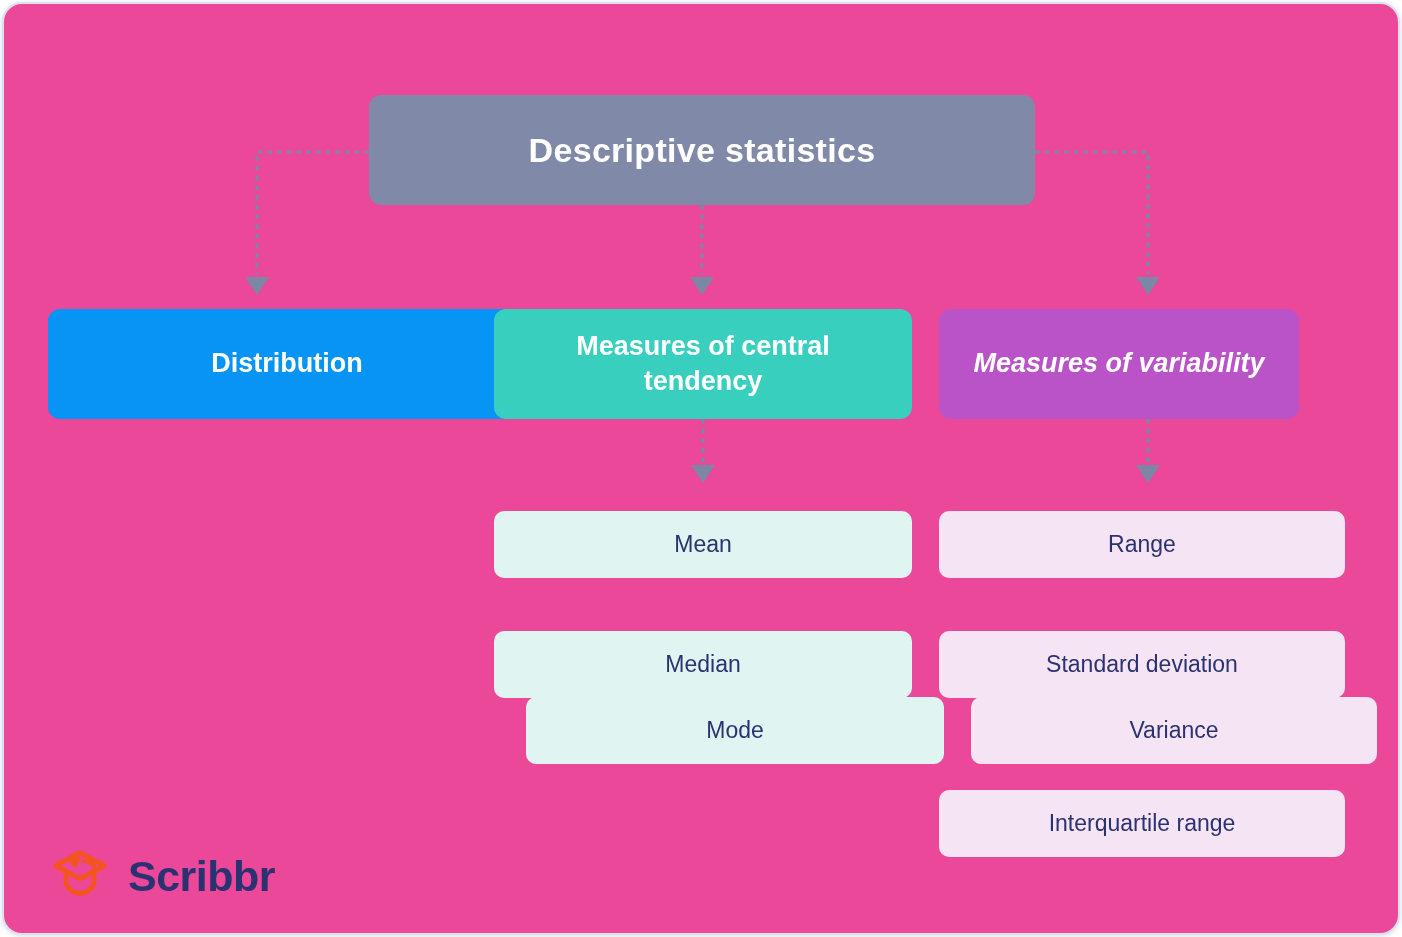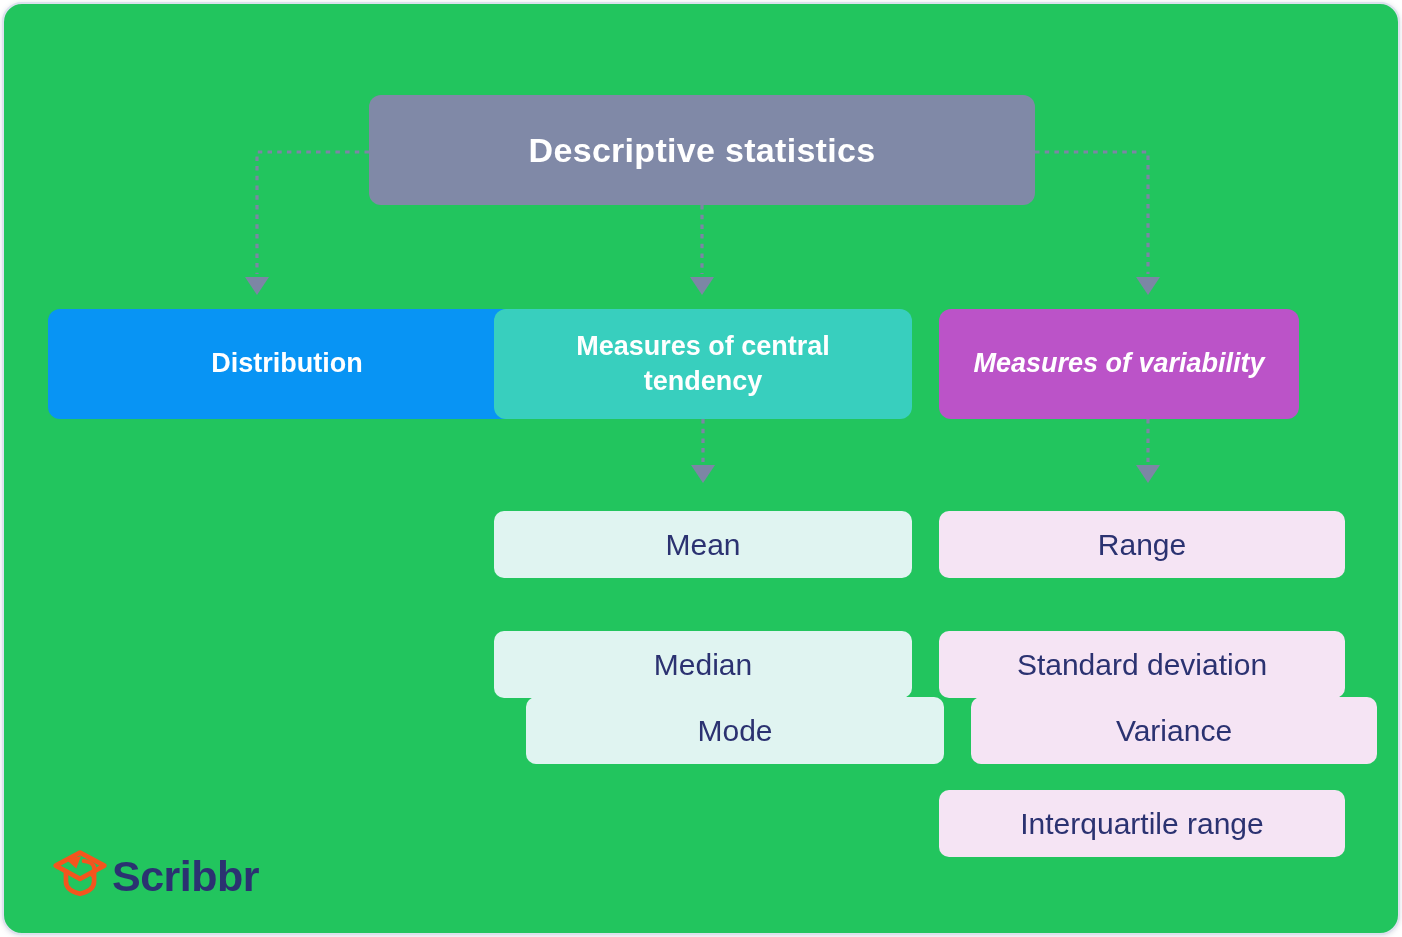--- a/index.html
+++ b/index.html
@@ -16,21 +16,21 @@
     --logo-icon:#F4551E;
     --card-border:#DCE1ED;
   }
   *{box-sizing:border-box;}
   html,body{margin:0;padding:0;}
   body{
     width:1402px;height:937px;position:relative;background:#fff;
     font-family:"Liberation Sans","DejaVu Sans",sans-serif;
   }
   .card{
-    position:absolute;inset:2px;background:#22c55e;
+    position:absolute;inset:2px;background:#ec4899;
     border:2px solid var(--card-border);
     border-radius:20px;
     box-shadow:0 1px 5px rgba(110,120,150,.25);
     overflow:hidden;
   }
   .node{
     position:absolute;display:flex;align-items:center;justify-content:center;
     text-align:center;color:var(--box-text);font-weight:700;
   }
   .root-node{
@@ -38,34 +38,34 @@
     background:var(--root-box);border-radius:12px;font-size:34px;
     letter-spacing:.3px;
   }
   .branch{top:305px;height:110px;border-radius:12px;font-size:27px;line-height:1.3;}
   .branch-distribution{left:44px;width:478px;background:var(--branch-distribution);}
   .branch-central{left:490px;width:418px;background:var(--branch-central-tendency);padding:12px 44px;}
   .branch-variability{left:935px;width:360px;background:var(--branch-variability);padding:0 10px;font-style:italic;}
   .child{
     position:absolute;display:flex;align-items:center;justify-content:center;
     height:67px;border-radius:10px;color:var(--child-text);
-    font-size:30px;font-weight:500;text-align:center;
+    font-size:23px;font-weight:500;text-align:center;
   }
   .child.central{left:490px;width:418px;background:var(--child-central-bg);}
   .child.variability{left:935px;width:406px;background:var(--child-variability-bg);}
   .c-row0{top:507px;}
   .c-row1{top:627px;}
   .c-row2{top:693px;margin-left:32px;}
   .c-row3{top:786px;}
   .connectors{position:absolute;inset:0;pointer-events:none;}
   .dash{stroke:var(--connector);stroke-width:3.2;fill:none;stroke-dasharray:4.5 5.2;}
   .arrow{fill:var(--connector);}
   .logo{
     position:absolute;left:46px;top:840px;height:64px;
-    display:flex;align-items:center;gap:2px;
+    display:flex;align-items:center;gap:18px;
   }
   .logo-text{
     font-size:43px;font-weight:700;color:var(--logo-text);letter-spacing:-.5px;
   }
   .cap-icon{display:block;}
 </style>
 </head>
 <body>
 
 <div class="card">

